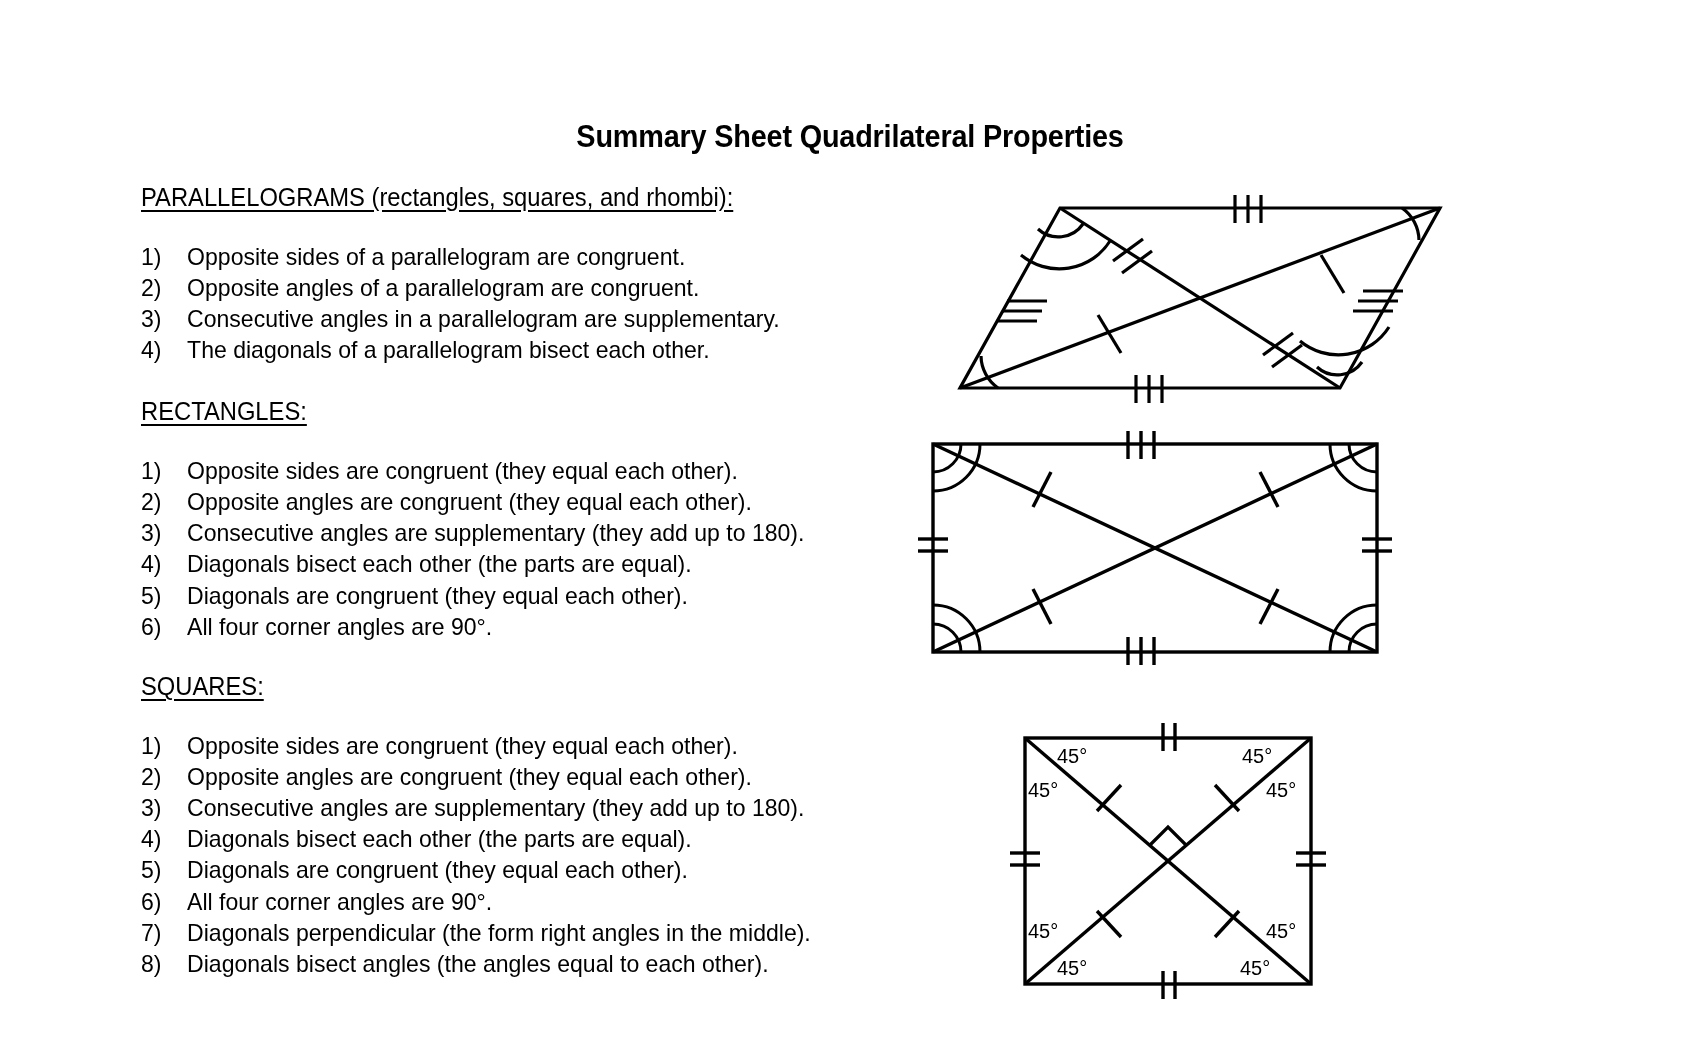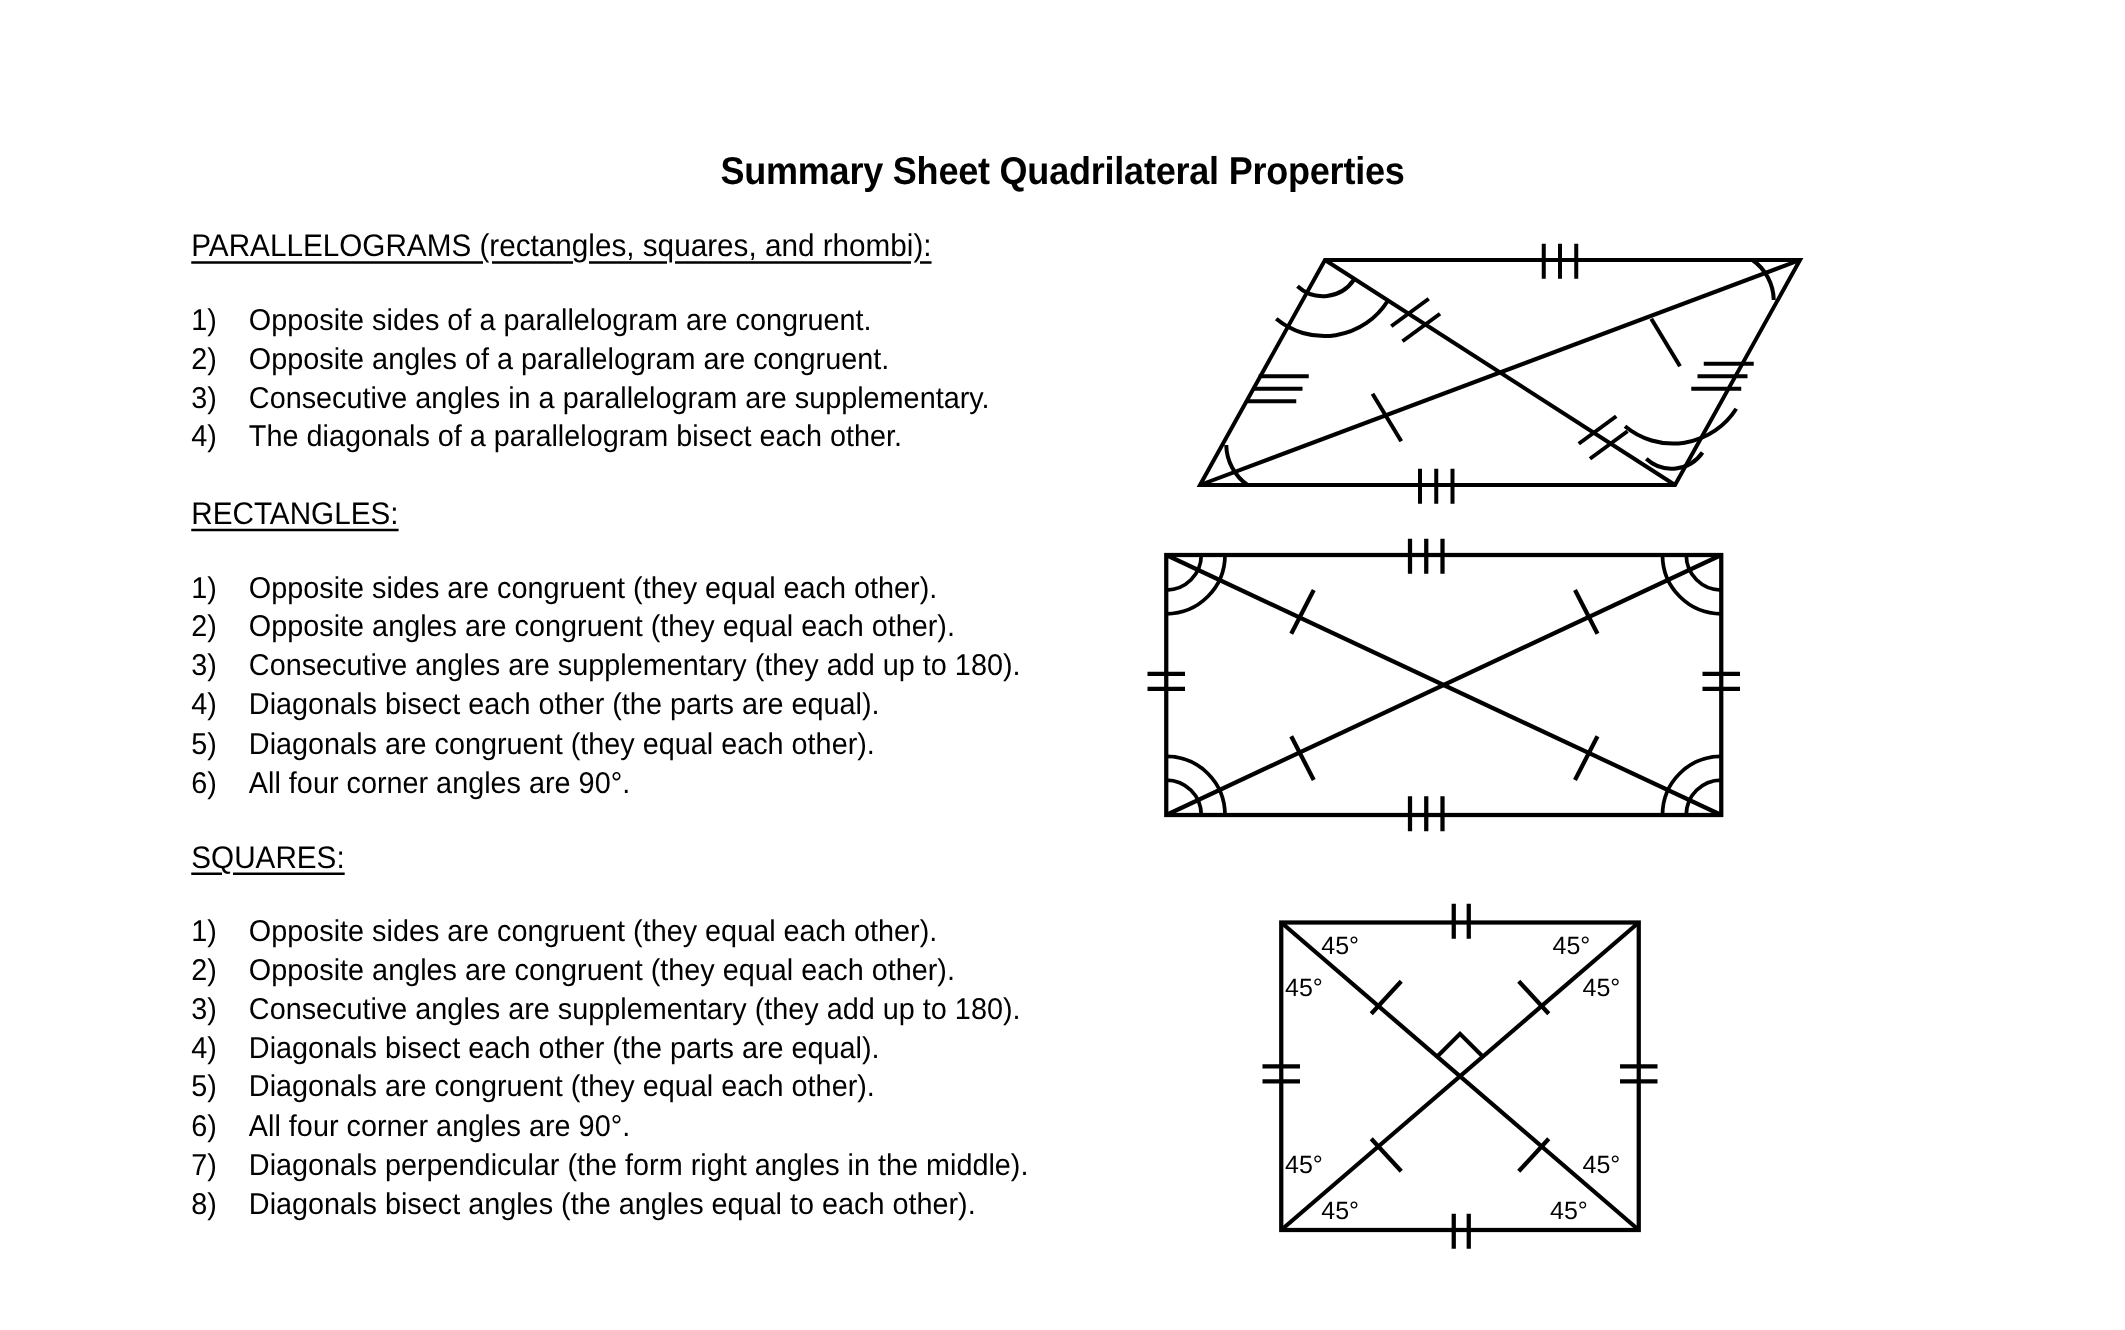--- a/index.html
+++ b/index.html
@@ -29,21 +29,21 @@
     width: 1700px;
     text-align: center;
     font-size: 31px;
     font-weight: bold;
     letter-spacing: -0.2px;
     transform: scaleX(0.93);
   }
   .left-col {
     position: absolute;
     top: 150px;
-    left: 153px;
+    left: 141px;
     width: 790px;
   }
   .section { margin-bottom: 0; }
   .sec-heading {
     font-size: 25px;
     text-decoration: underline;
     text-underline-offset: 4px;
     line-height: 1.18;
     white-space: nowrap;
     transform: scaleX(0.95);

